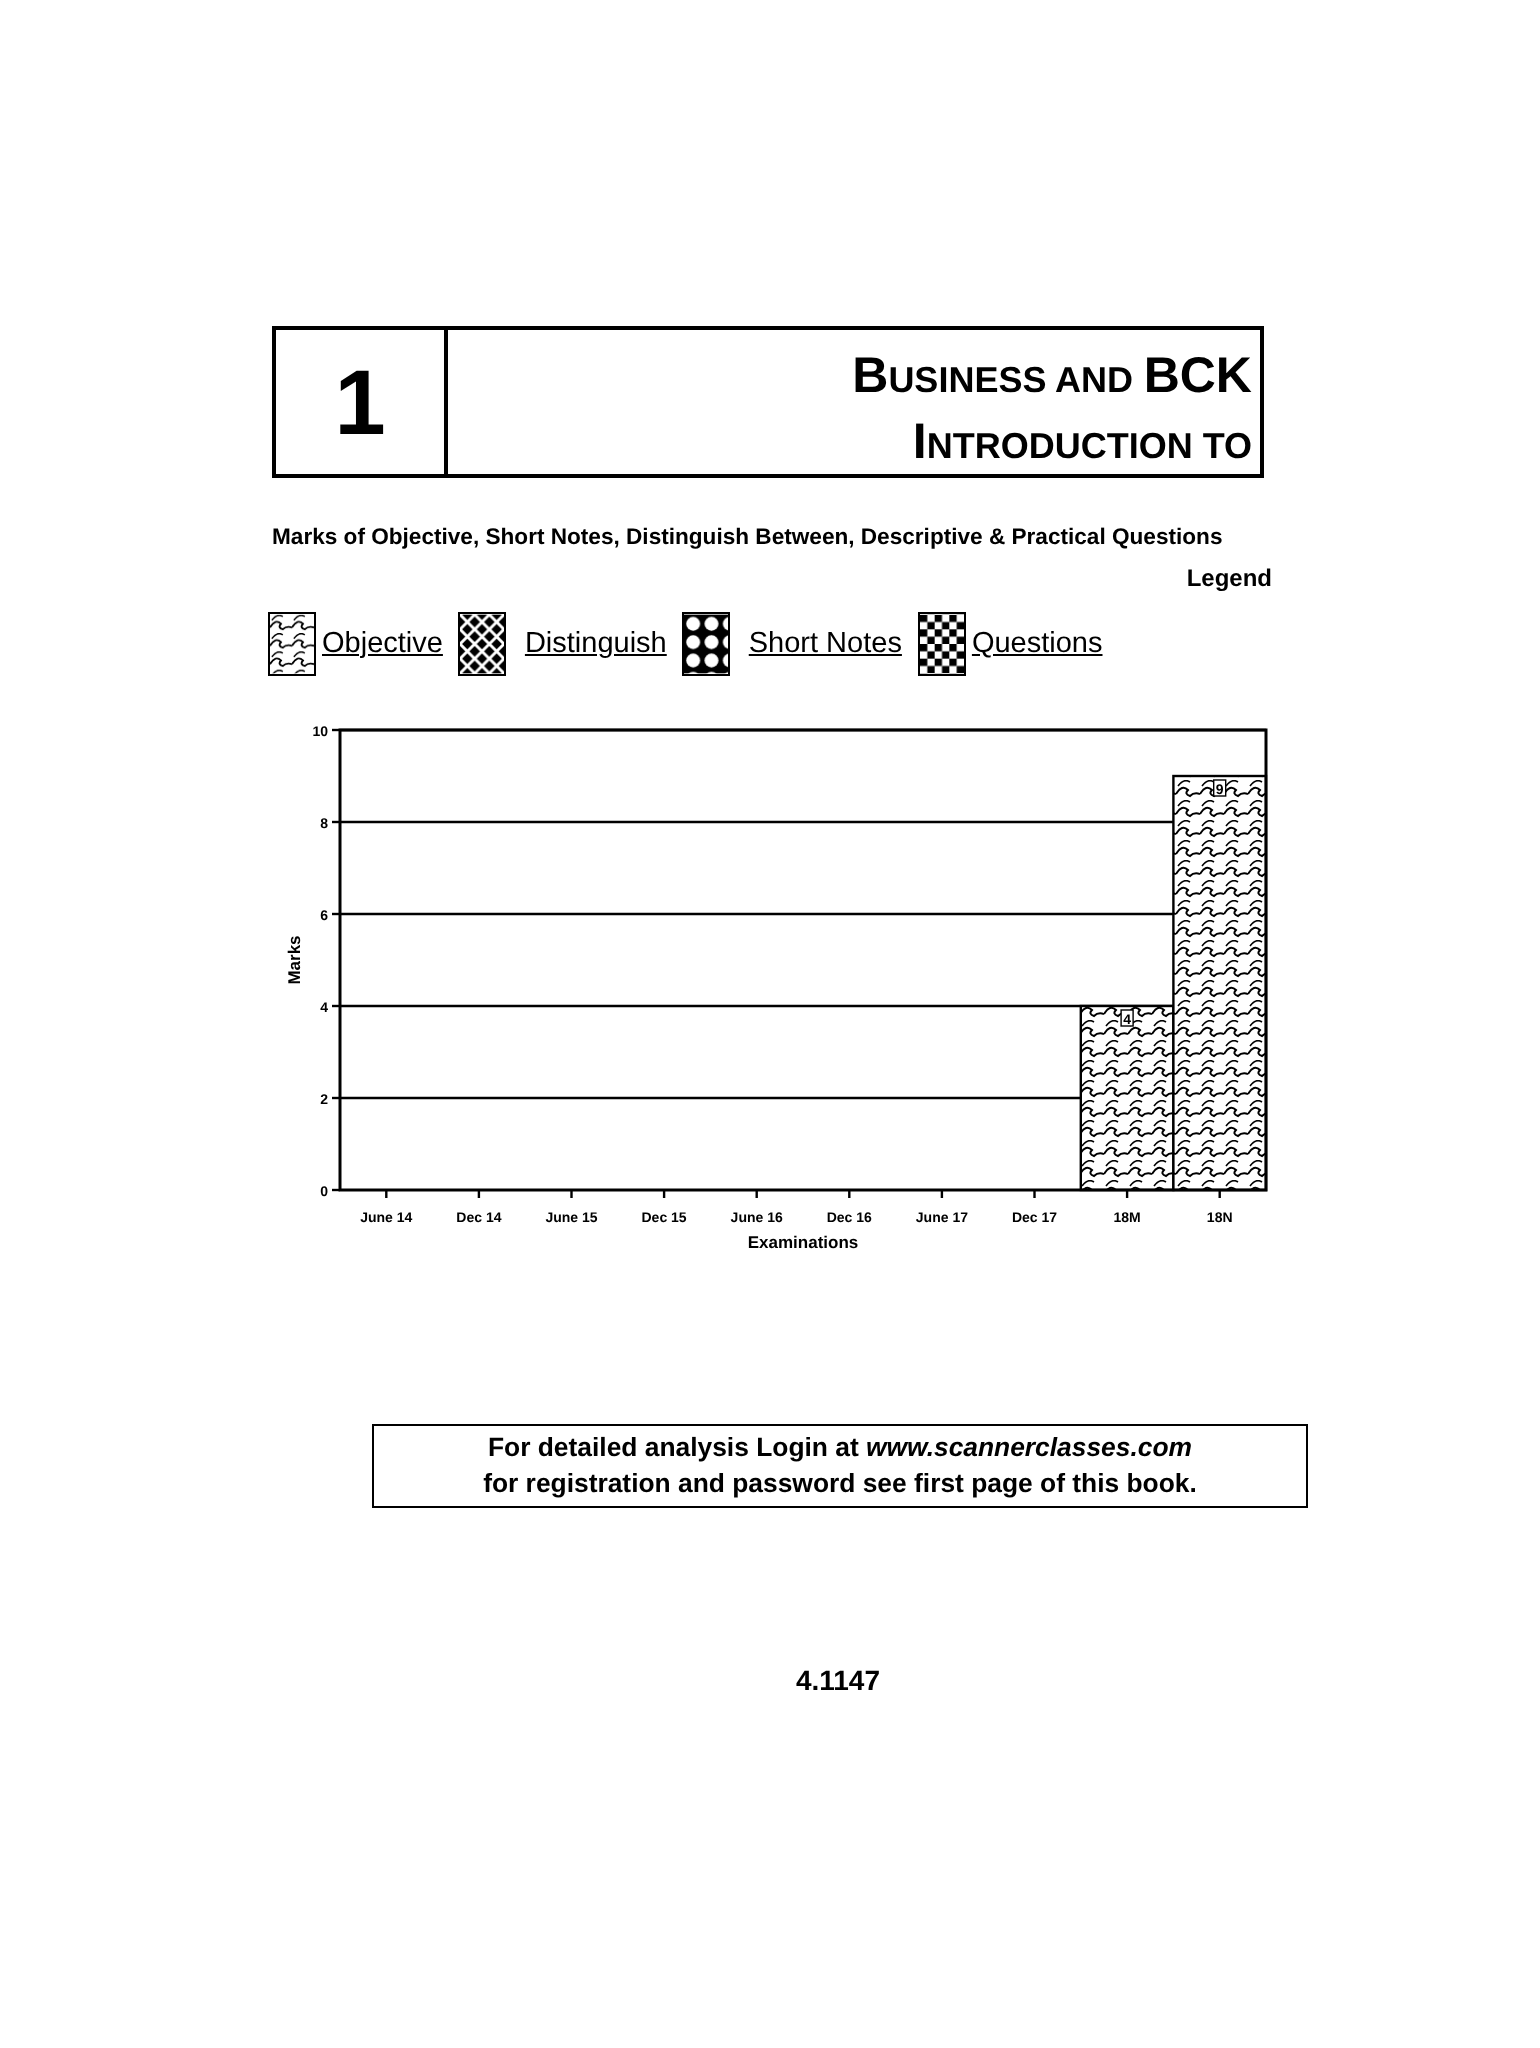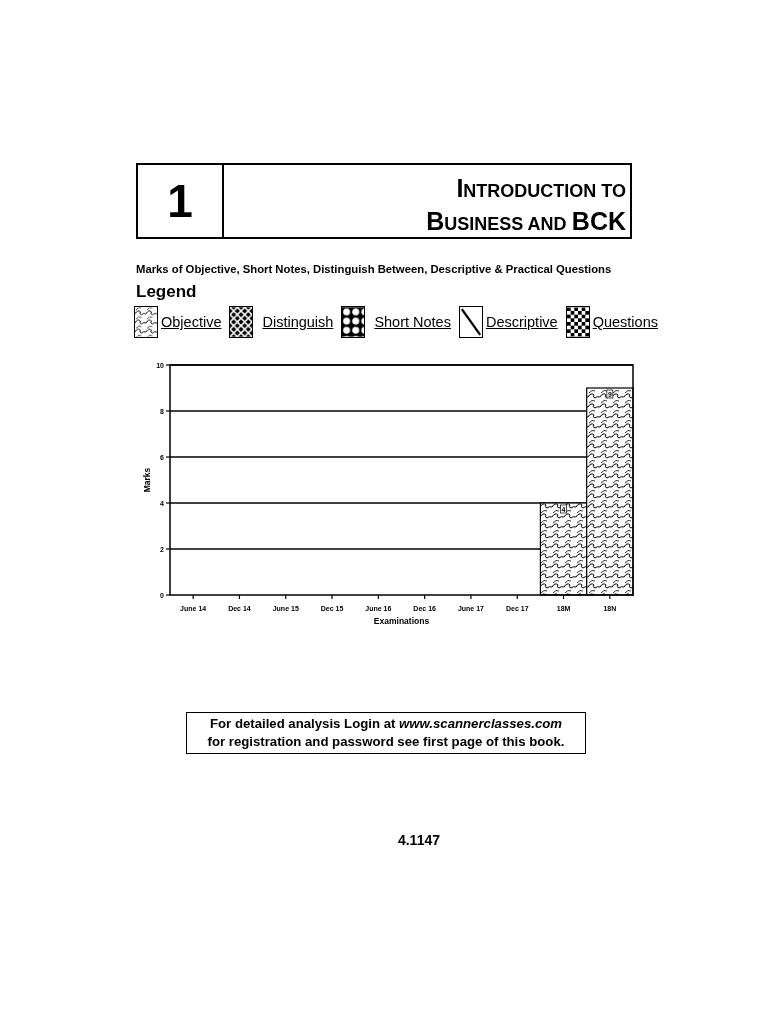--- a/index.html
+++ b/index.html
@@ -10,45 +10,45 @@
                    border: 2px solid #000; box-sizing: border-box; display: flex; }
     .chapter-num { width: 84px; border-right: 2px solid #000; display: flex; align-items: center;
                    justify-content: center; font-weight: bold; font-size: 46px; }
     .chapter-title { flex: 1; text-align: right; padding: 8px 4px 0 0; font-weight: bold;
                      font-size: 19px; line-height: 30px; }
     .chapter-title .cap { font-size: 25px; }
     .chapter-title .sc { font-size: 18px; }
 
     .subtitle { position: absolute; left: 136px; top: 263px; width: 500px; text-align: left;
                 font-weight: bold; font-size: 11.3px; white-space: nowrap; }
-    .legend-title { position: absolute; left: 136px; top: 282px; width: 500px; text-align: left;
-                    font-weight: bold; font-size: 17px; }
+    .legend-title { position: absolute; left: 136px; top: 282px; width: 500px; text-align: right;
+                    font-weight: bold; font-size: 12px; }
     .legend { position: absolute; left: 134px; top: 305px; height: 34px; display: flex;
               align-items: center; font-size: 14.5px; white-space: nowrap; }
     .legend-item { display: flex; align-items: center; margin-right: 4px; text-decoration: underline; }
     .swatch { width: 24px; height: 32px; border: 1px solid #000; box-sizing: border-box;
               margin-right: 3px; display: block; }
     .legend-item .lbl { margin-right: 4px; }
 
     .chart { position: absolute; left: 0; top: 0; }
-    .footer-box { position: absolute; left: 186px; top: 712px; width: 400px; height: 42px;
+    .footer-box { position: absolute; left: 186px; top: 712px; width: 468px; height: 42px;
                   border: 1.5px solid #000; box-sizing: border-box; text-align: center;
                   font-weight: bold; font-size: 13.2px; line-height: 18px; padding-top: 2px; }
     .footer-box i { font-style: italic; }
     .page-num { position: absolute; left: 330px; top: 832px; width: 110px; text-align: right;
                 font-weight: bold; font-size: 14px; }
   </style>
 </head>
 <body>
 
 <div class="chapter-box">
   <div class="chapter-num">1</div>
   <div class="chapter-title">
+    <div><span class="cap">B</span><span class="sc">USINESS AND</span> <span class="cap">BCK</span></div>
     <div><span class="cap">I</span><span class="sc">NTRODUCTION TO</span></div>
-    <div><span class="cap">B</span><span class="sc">USINESS AND</span> <span class="cap">BCK</span></div>
   </div>
 </div>
 
 <div class="subtitle">Marks of Objective, Short Notes, Distinguish Between, Descriptive &amp; Practical Questions</div>
 <div class="legend-title">Legend</div>
 
 <svg width="0" height="0" style="position:absolute">
   <defs>
     <pattern id="p-waves" width="12" height="10" patternUnits="userSpaceOnUse">
       <rect width="12" height="10" fill="#fff"></rect>
@@ -86,26 +86,20 @@
     <svg class="swatch" viewBox="0 0 24 32">
         <rect width="24" height="32" fill="url(#p-weave)"></rect>
       </svg>
     <span class="lbl" style="margin-left:6px">Distinguish</span>
   </div>
   <div class="legend-item">
     <svg class="swatch" viewBox="0 0 24 32">
         <rect width="24" height="32" fill="url(#p-honey)"></rect>
       </svg>
     <span class="lbl" style="margin-left:6px">Short Notes</span>
-  </div>
-  <div class="legend-item">
-    <svg class="swatch" viewBox="0 0 24 32">
-        <rect width="24" height="32" fill="url(#p-diag)"></rect>
-      </svg>
-    <span class="lbl">Descriptive</span>
   </div>
   <div class="legend-item">
     <svg class="swatch" viewBox="0 0 24 32">
         <rect width="24" height="32" fill="url(#p-check)"></rect>
       </svg>
     <span class="lbl">Questions</span>
   </div>
 </div>
 
 <svg class="chart" id="chart" width="770" height="640" style="font-family:'Liberation Sans',sans-serif">

